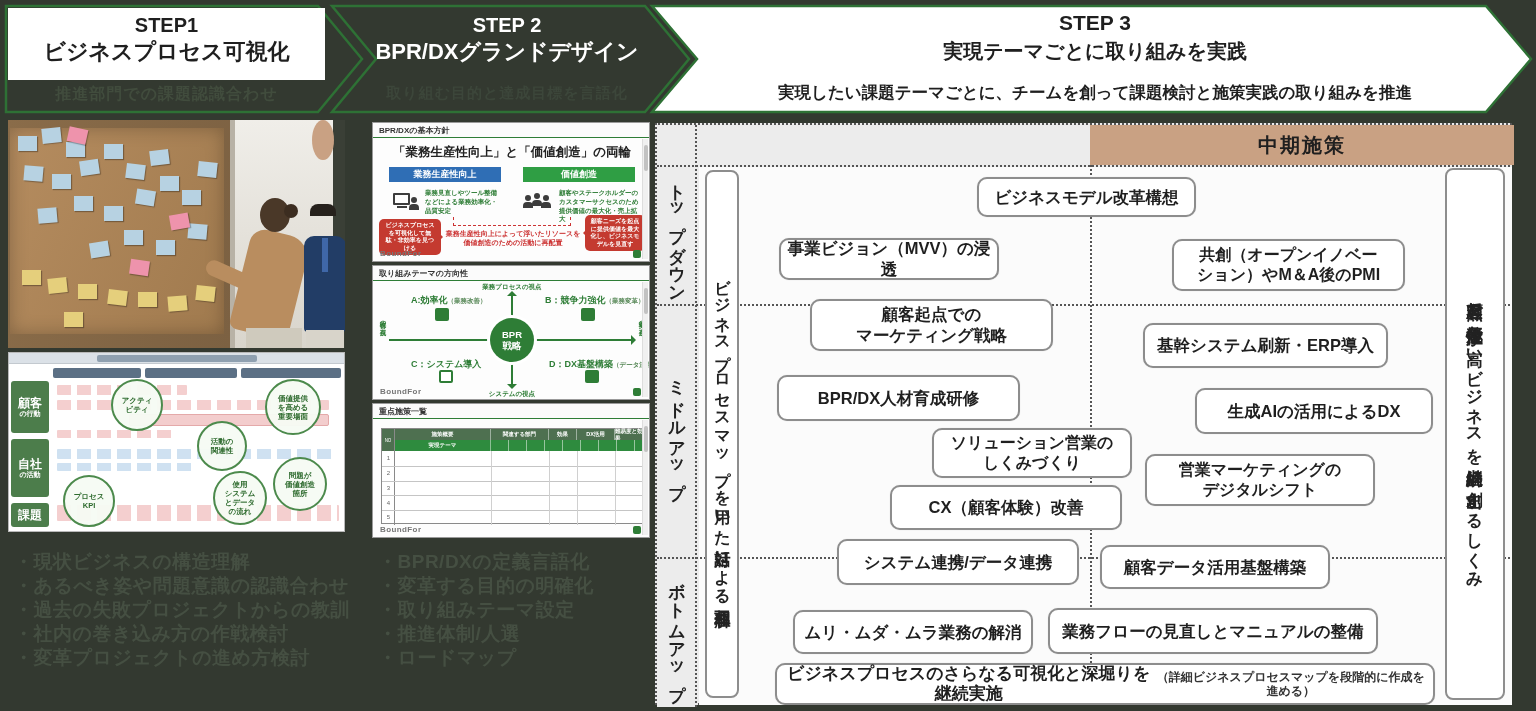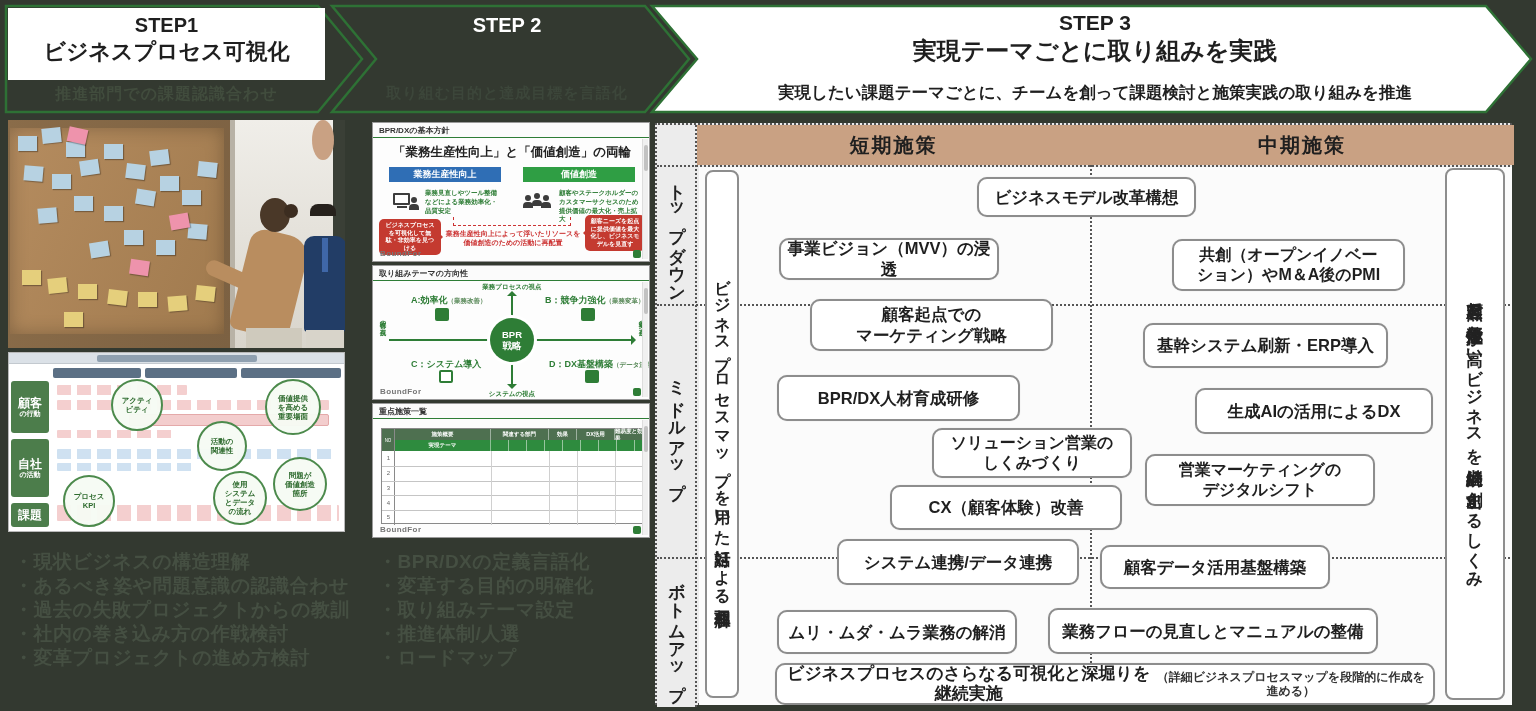--- a/index.html
+++ b/index.html
@@ -121,26 +121,27 @@
   </svg>
   <div class="abs" style="left:8px;top:8px;width:317px;height:72px;background:#ffffff"></div>
   <div class="abs chev-title ctr" style="left:8px;top:12px;width:317px">
     <div class="l1">STEP1</div>
     <div class="l2">ビジネスプロセス可視化</div>
   </div>
   <div class="abs chev-sub" style="left:8px;top:84px;width:317px">推進部門での課題認識合わせ</div>
 
   <div class="abs chev-title ctr s2txt" style="left:352px;top:12px;width:310px">
     <div class="l1" style="color:#fff">STEP 2</div>
+    <div class="l2" style="color:#fff">BPR/DXグランドデザイン</div>
   </div>
   <div class="abs chev-sub" style="left:352px;top:84px;width:310px;font-size:15px;color:#3c463a">取り組む目的と達成目標を言語化</div>
 
   <div class="abs chev-title ctr" style="left:700px;top:10px;width:790px">
     <div class="l1" style="font-size:21px">STEP 3</div>
-    <div class="l2" style="font-size:24px;line-height:30px">実現テーマごとに取り組みを実践</div>
+    <div class="l2" style="font-size:20px;line-height:30px">実現テーマごとに取り組みを実践</div>
   </div>
   <div class="abs ctr" style="left:700px;top:82px;width:790px;font-size:16.5px;font-weight:bold;color:#1f1f1f">実現したい課題テーマごとに、チームを創って課題検討と施策実践の取り組みを推進</div>
 
   <div class="abs photo">
     <div class="abs board"></div>
     <div class="abs paper"></div>
     <div class="abs wall"></div>
     <div class="abs wallshade"></div>
     <div class="abs doorway"></div>
     <span class="note nb" style="left:10px;top:16px"></span>
@@ -342,21 +343,20 @@
     <li>・ロードマップ</li>
   </ul>
 
   <div class="abs matrix">
     <div class="m-body"></div>
     <div class="m-labelcol"></div>
     <div class="m-vline" style="left:433px"></div>
     <div class="m-hline" style="top:40px"></div>
     <div class="m-hline" style="top:179px"></div>
     <div class="m-hline" style="top:432px"></div>
-    <div class="m-head" style="left:40px;width:393px">短期施策</div>
     <div class="m-head" style="left:433px;width:424px">中期施策</div>
     <div class="m-rowlab" style="top:40px;height:139px">
         <span class="vtext">トップダウン</span>
       </div>
     <div class="m-rowlab" style="top:179px;height:253px">
         <span class="vtext">ミドルアップ</span>
       </div>
     <div class="m-rowlab" style="top:432px;height:150px">
         <span class="vtext">ボトムアップ</span>
       </div>
@@ -377,21 +377,21 @@
     <div class="m-box" style="left:486px;top:198px;width:245px;height:45px">基幹システム刷新・ERP導入</div>
     <div class="m-box" style="left:120px;top:250px;width:243px;height:46px">BPR/DX人材育成研修</div>
     <div class="m-box" style="left:538px;top:263px;width:238px;height:46px">生成AIの活用によるDX</div>
     <div class="m-box" style="left:275px;top:303px;width:200px;height:50px;font-size:16px">ソリューション営業の
 しくみづくり</div>
     <div class="m-box" style="left:488px;top:329px;width:230px;height:52px;font-size:16px">営業マーケティングの
 デジタルシフト</div>
     <div class="m-box" style="left:233px;top:360px;width:232px;height:45px">CX（顧客体験）改善</div>
     <div class="m-box" style="left:180px;top:414px;width:242px;height:46px">システム連携/データ連携</div>
     <div class="m-box" style="left:443px;top:420px;width:230px;height:44px">顧客データ活用基盤構築</div>
-    <div class="m-box" style="left:120px;top:485px;width:240px;height:44px">ムリ・ムダ・ムラ業務の解消</div>
+    <div class="m-box" style="left:136px;top:485px;width:240px;height:44px">ムリ・ムダ・ムラ業務の解消</div>
     <div class="m-box" style="left:391px;top:483px;width:330px;height:46px">業務フローの見直しとマニュアルの整備</div>
     <div class="m-box" style="left:118px;top:538px;width:660px;height:42px;flex-direction:row;line-height:1.15">
       <span style="font-size:17px">ビジネスプロセスのさらなる可視化と深堀りを継続実施</span>
       <span class="m-wide-sub">（詳細ビジネスプロセスマップを段階的に作成を進める）</span>
     </div>
   </div>
 
 </div>
 
 </body></html>

